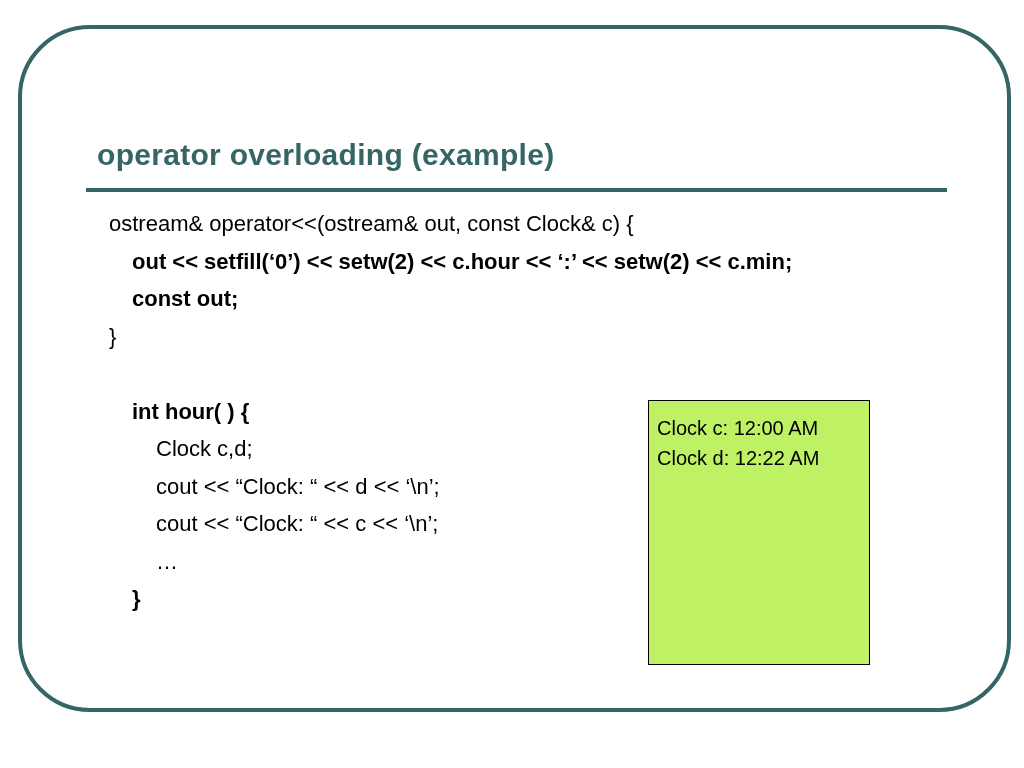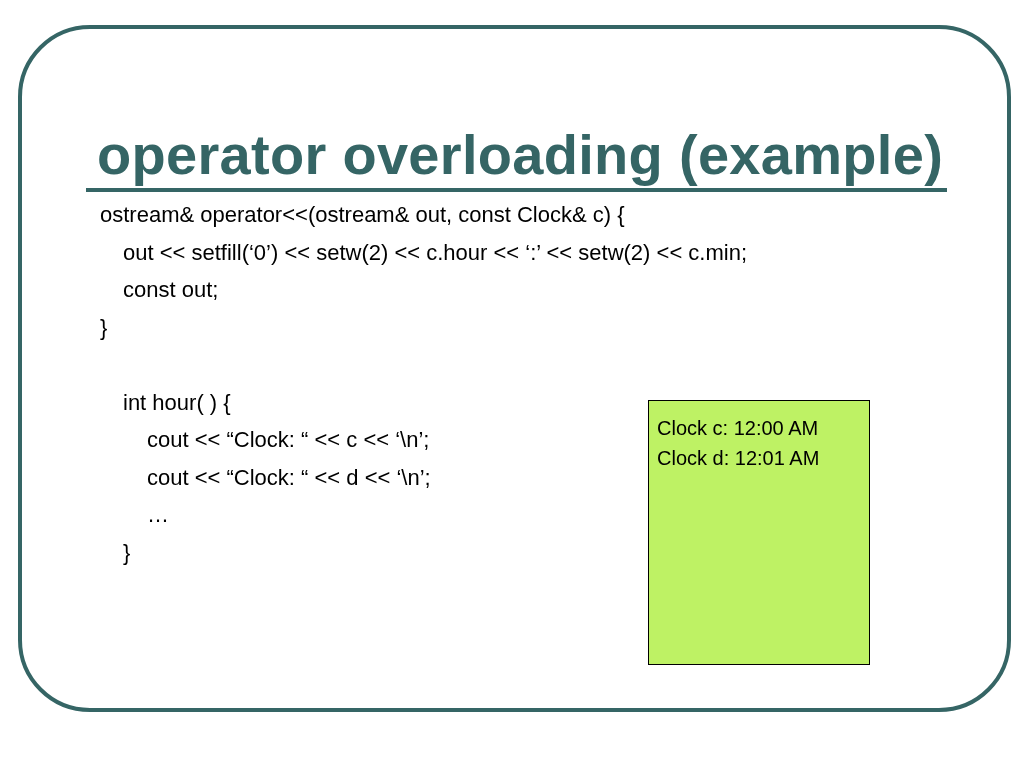--- a/index.html
+++ b/index.html
@@ -27,52 +27,52 @@
       border-radius: 72px;
       box-sizing: content-box;
     }
     .title {
       position: absolute;
       left: 97px;
       top: 126px;
       margin: 0;
       font-family: "Liberation Sans", sans-serif;
       font-weight: bold;
-      font-size: 56px;
+      font-size: 30px;
       line-height: 58px;
       color: #356565;
       white-space: nowrap;
       letter-spacing: 0.3px;
     }
     .title-rule {
       position: absolute;
       left: 86px;
       top: 188px;
       width: 861px;
       height: 4px;
       background: #356565;
     }
     .code {
       position: absolute;
       left: 96px;
       top: 192px;
-      margin: 4px;
+      margin: 13px;
       padding: 0;
       list-style: none;
     }
     .code-line {
       font-family: "Liberation Sans", sans-serif;
       font-size: 22px;
       line-height: 37.5px;
       height: 37.5px;
       color: #000000;
       white-space: pre;
     }
     .indent-0 { padding-left: 0px; }
-    .indent-1 { padding-left: 23px; }
+    .indent-1 { padding-left: 23px; font-weight: bold; }
     .indent-2 { padding-left: 47px; }
     .output-box {
       position: absolute;
       left: 648px;
       top: 400px;
       width: 220px;
       height: 263px;
       border: 1px solid #000000;
       background: #bef264;
       box-sizing: content-box;
@@ -99,25 +99,26 @@
   <h1 class="title">operator overloading (example)</h1>
   <div class="title-rule"></div>
 
   <ul class="code">
     <li class="code-line indent-0">ostream&amp; operator&lt;&lt;(ostream&amp; out, const Clock&amp; c) {</li>
     <li class="code-line indent-1">out &lt;&lt; setfill(‘0’) &lt;&lt; setw(2) &lt;&lt; c.hour &lt;&lt; ‘:’ &lt;&lt; setw(2) &lt;&lt; c.min;</li>
     <li class="code-line indent-1">const out;</li>
     <li class="code-line indent-0">}</li>
     <li class="code-line indent-0"></li>
     <li class="code-line indent-1">int hour( ) {</li>
+    <li class="code-line indent-2">Clock c,d;</li>
+    <li class="code-line indent-2">cout &lt;&lt; “Clock: “ &lt;&lt; d &lt;&lt; ‘\n’;</li>
     <li class="code-line indent-2">cout &lt;&lt; “Clock: “ &lt;&lt; c &lt;&lt; ‘\n’;</li>
-    <li class="code-line indent-2">cout &lt;&lt; “Clock: “ &lt;&lt; d &lt;&lt; ‘\n’;</li>
     <li class="code-line indent-2">…</li>
     <li class="code-line indent-1">}</li>
   </ul>
 
   <div class="output-box">
     <ul class="output-lines">
       <li class="output-line">Clock c: 12:00 AM</li>
-      <li class="output-line">Clock d: 12:01 AM</li>
+      <li class="output-line">Clock d: 12:22 AM</li>
     </ul>
   </div>
 </div>
 
 </body></html>

